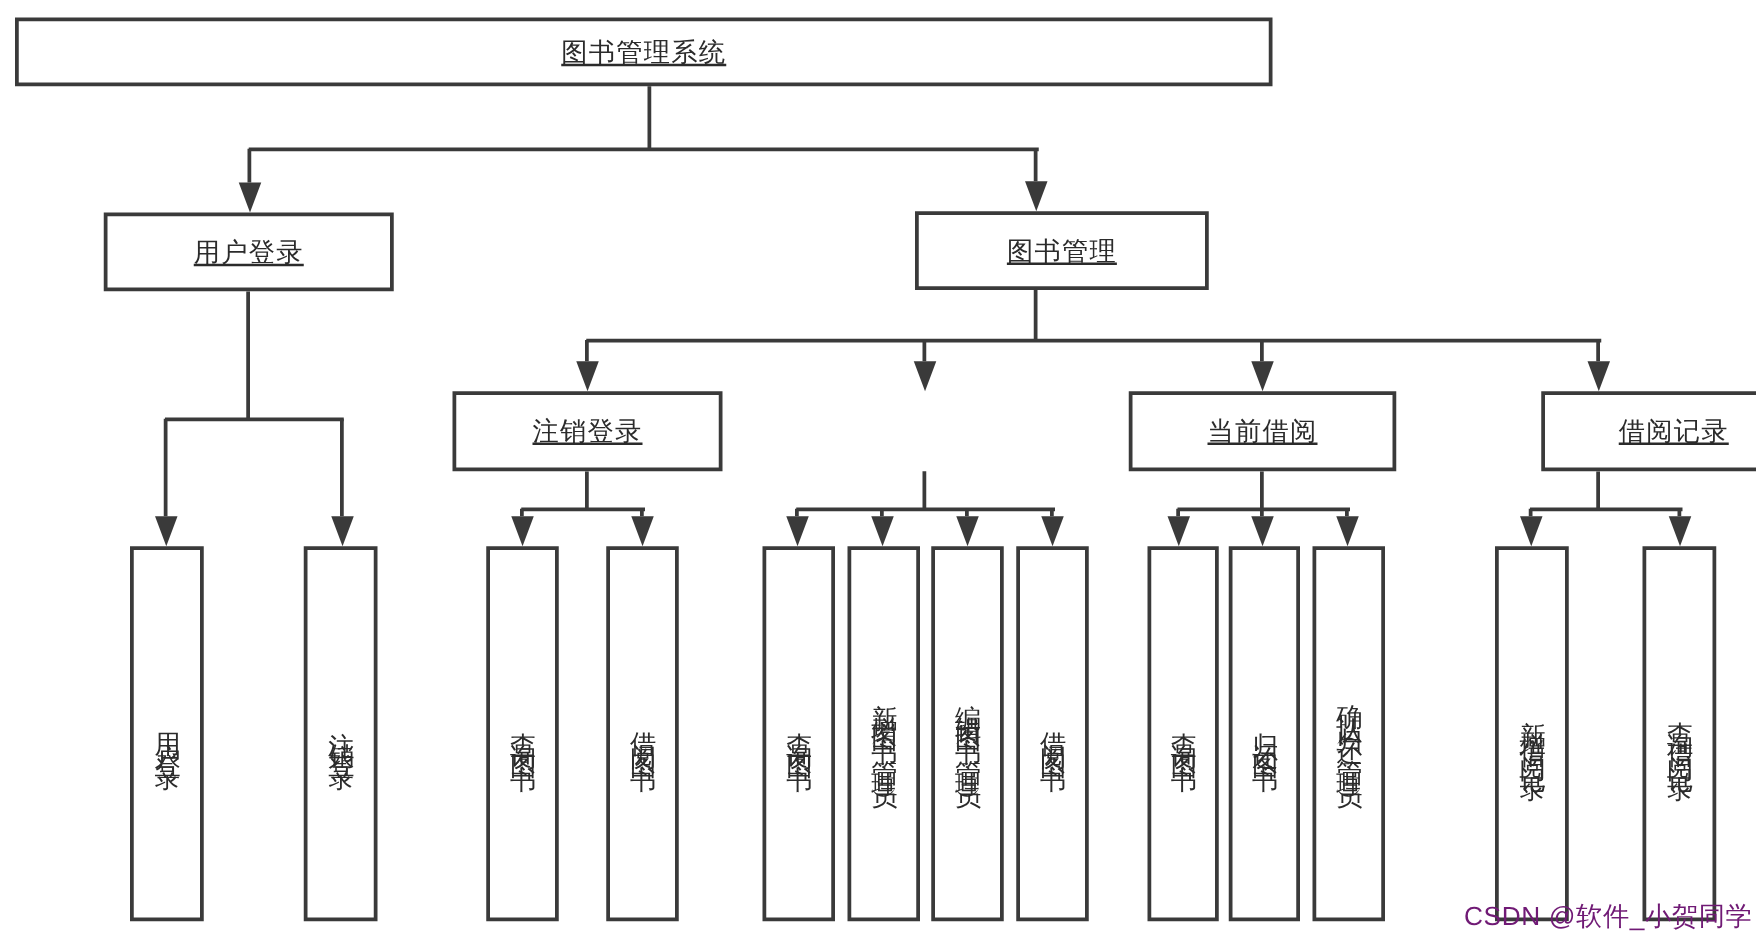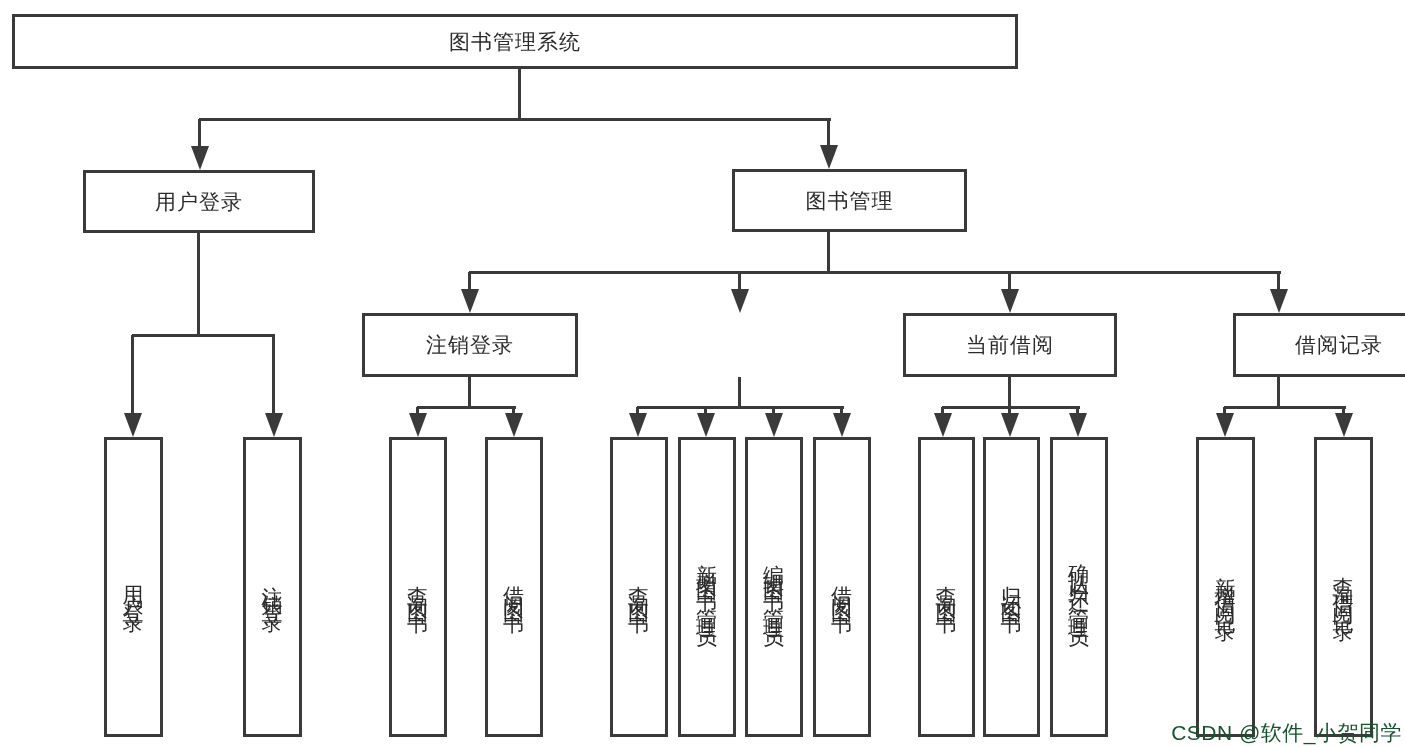--- a/index.html
+++ b/index.html
@@ -20,20 +20,21 @@
     position:absolute;
     box-sizing:border-box;
     border:3px solid var(--line);
     background:#ffffff;
     display:flex;align-items:center;justify-content:center;
   }
   .h-node{
     font-size:21px;
     letter-spacing:1px;
     text-align:center;
+    text-decoration:underline;
   }
   .v-node{
     font-size:21px;
     writing-mode:vertical-rl;
     text-orientation:mixed;
     letter-spacing:9px;
     line-height:1;
     text-align:center;
   }
   
@@ -48,21 +49,21 @@
     border:9px solid transparent;
     border-top:24px solid var(--line);
     border-bottom:0;
     width:0;height:0;
   }
   
   .watermark{
     position:absolute;
     top:719px;right:3px;
     font-size:21px;
-    color:#14532d;
+    color:#701a75;
     letter-spacing:0.5px;
     white-space:nowrap;
   }
 </style>
 </head>
 <body>
 
 <div id="stage">
 
   <div class="vline" style="left:518px;top:68px;height:52px;"></div>

